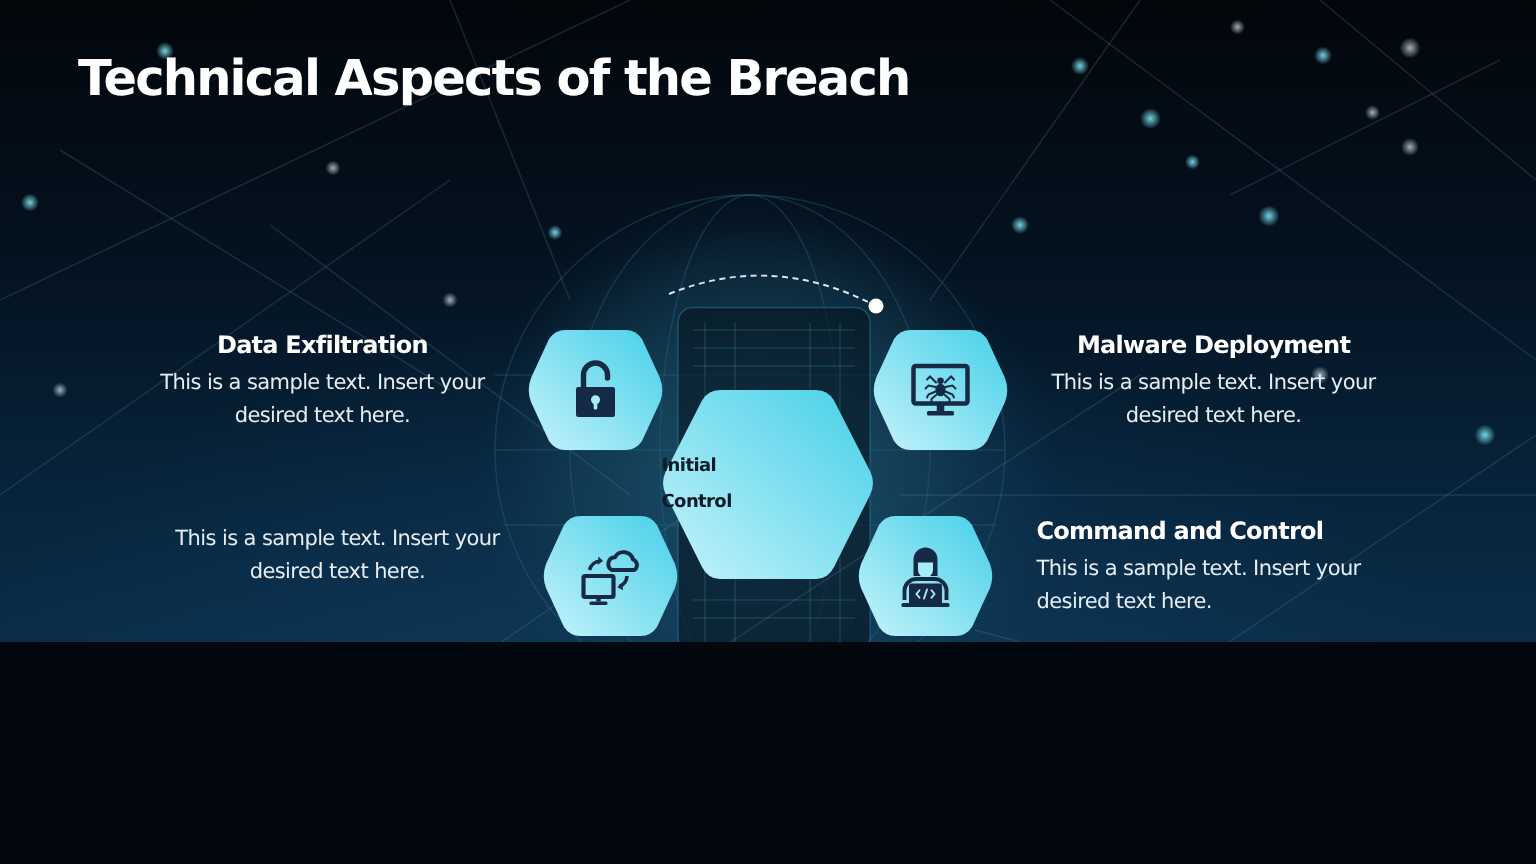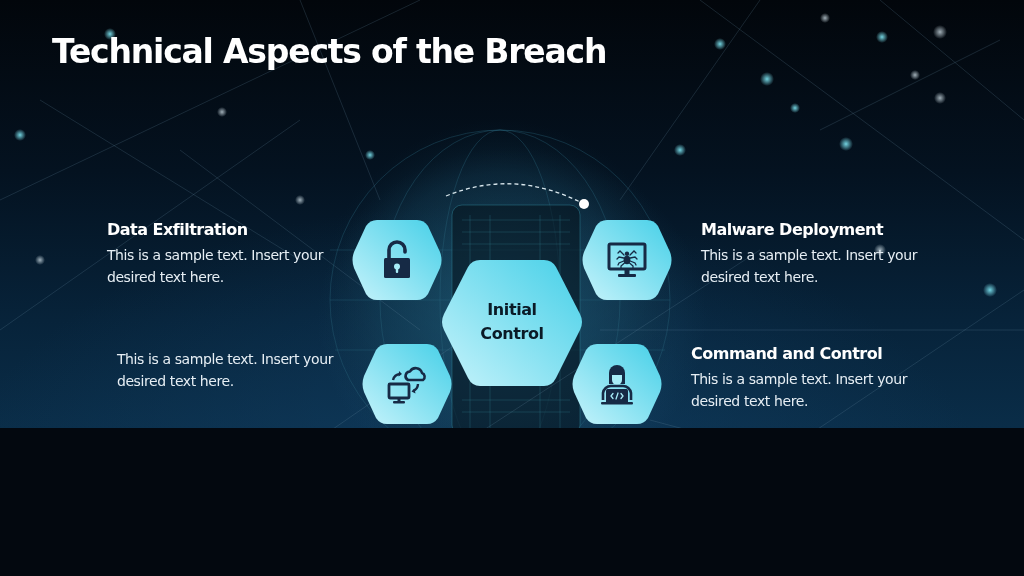--- a/index.html
+++ b/index.html
@@ -29,25 +29,25 @@
       letter-spacing: -1.2px;
       color: #ffffff;
       white-space: nowrap;
     }
 
     .diagram-svg { position: absolute; left: 0; top: 0; width: 1024px; height: 576px; }
 
     .hex-label {
       position: absolute;
       left: 441px; top: 258px; width: 142px; height: 128px;
-      display: flex; flex-direction: column; align-items: center; justify-content: center;
+      display: flex; flex-direction: column; align-items: flex-start; justify-content: center;
       color: #0a1a26;
       font-family: "DejaVu Sans", sans-serif;
       font-weight: bold;
-      font-size: 16px;
+      font-size: 12px;
       line-height: 24px;
       text-align: center;
       letter-spacing: -0.4px;
     }
 
     .icon-box {
       position: absolute;
       width: 90px; height: 80px;
       display: flex; align-items: center; justify-content: center;
     }
@@ -63,21 +63,21 @@
       white-space: nowrap;
     }
     .block .desc {
       font-family: "DejaVu Sans", sans-serif;
       font-size: 14px;
       line-height: 22px;
       margin-top: 4px;
       color: #e6eef4;
       letter-spacing: -0.4px;
     }
-    .block.right-align { text-align: left; }
+    .block.right-align { text-align: center; }
     .block.left-align { text-align: left; }
   </style>
 </head>
 <body>
 
 <div class="slide">
 
   <svg class="bg-svg" viewBox="0 0 1024 576">
     <defs>
       <radialGradient id="glow" cx="50%" cy="50%" r="50%">
@@ -263,21 +263,21 @@
   </div>
 
   <div class="block right-align" style="right:701px; top:220px;">
     <div class="heading">Data Exfiltration</div>
     <div class="desc">
       <div>This is a sample text. Insert your</div>
       <div>desired text here.</div>
     </div>
   </div>
 
-  <div class="block left-align" style="left:701px; top:220px;">
+  <div class="block left-align" style="left:701px; top:220px;text-align:center;">
     <div class="heading">Malware Deployment</div>
     <div class="desc">
       <div>This is a sample text. Insert your</div>
       <div>desired text here.</div>
     </div>
   </div>
 
   <div class="block right-align" style="right:691px; top:344px;">
     <div class="desc">
       <div>This is a sample text. Insert your</div>

